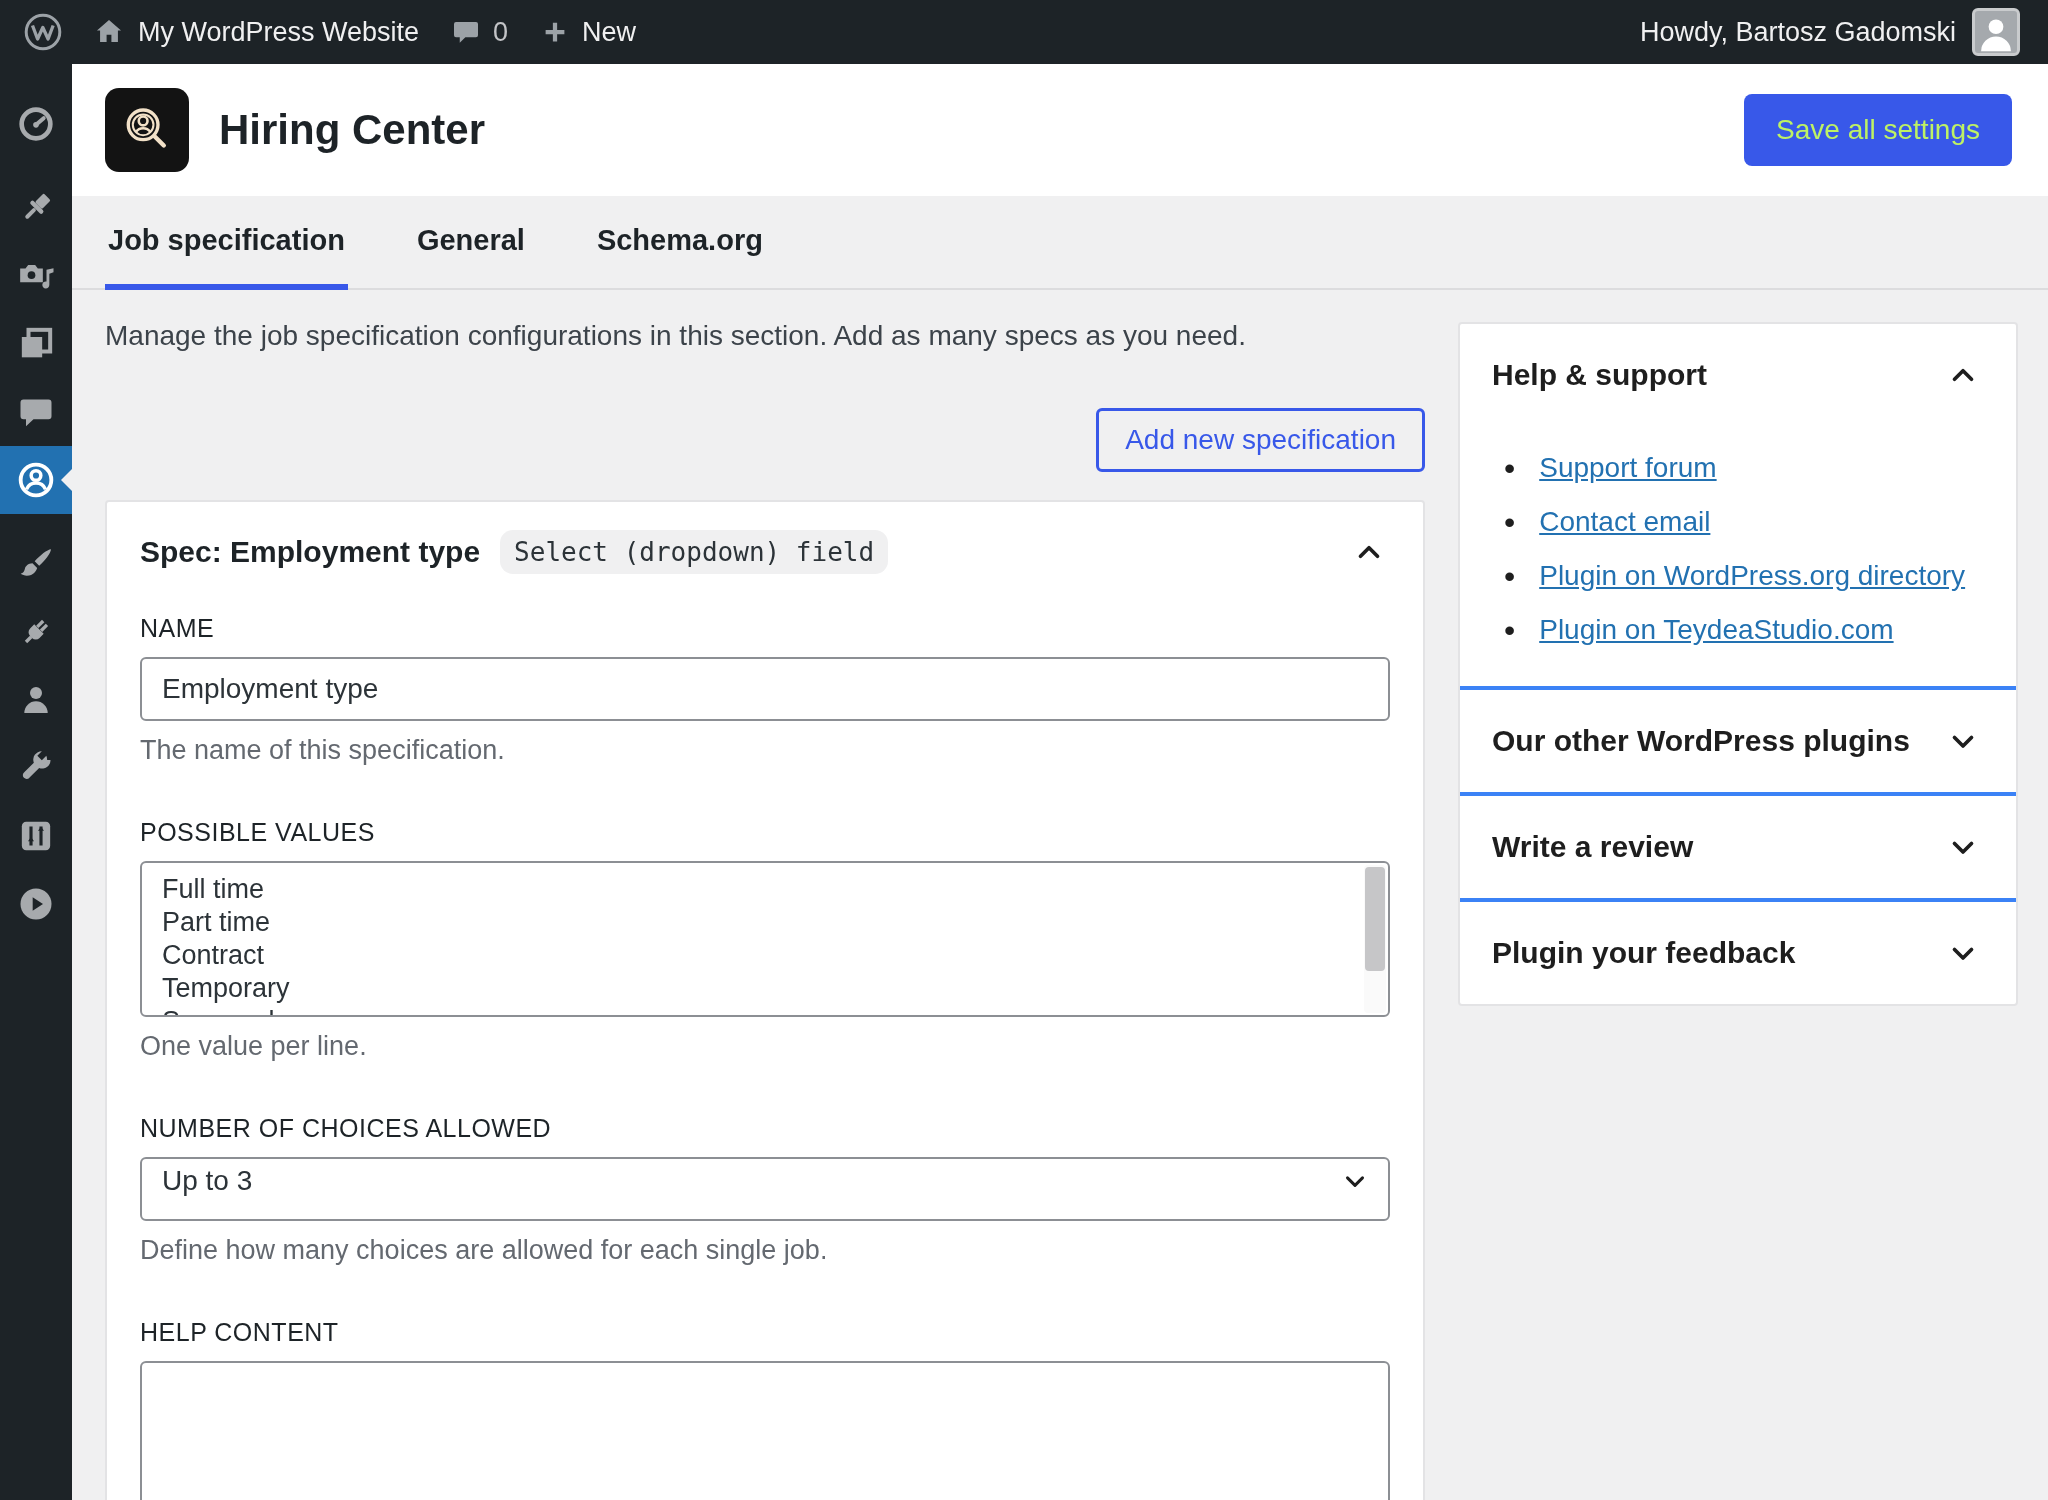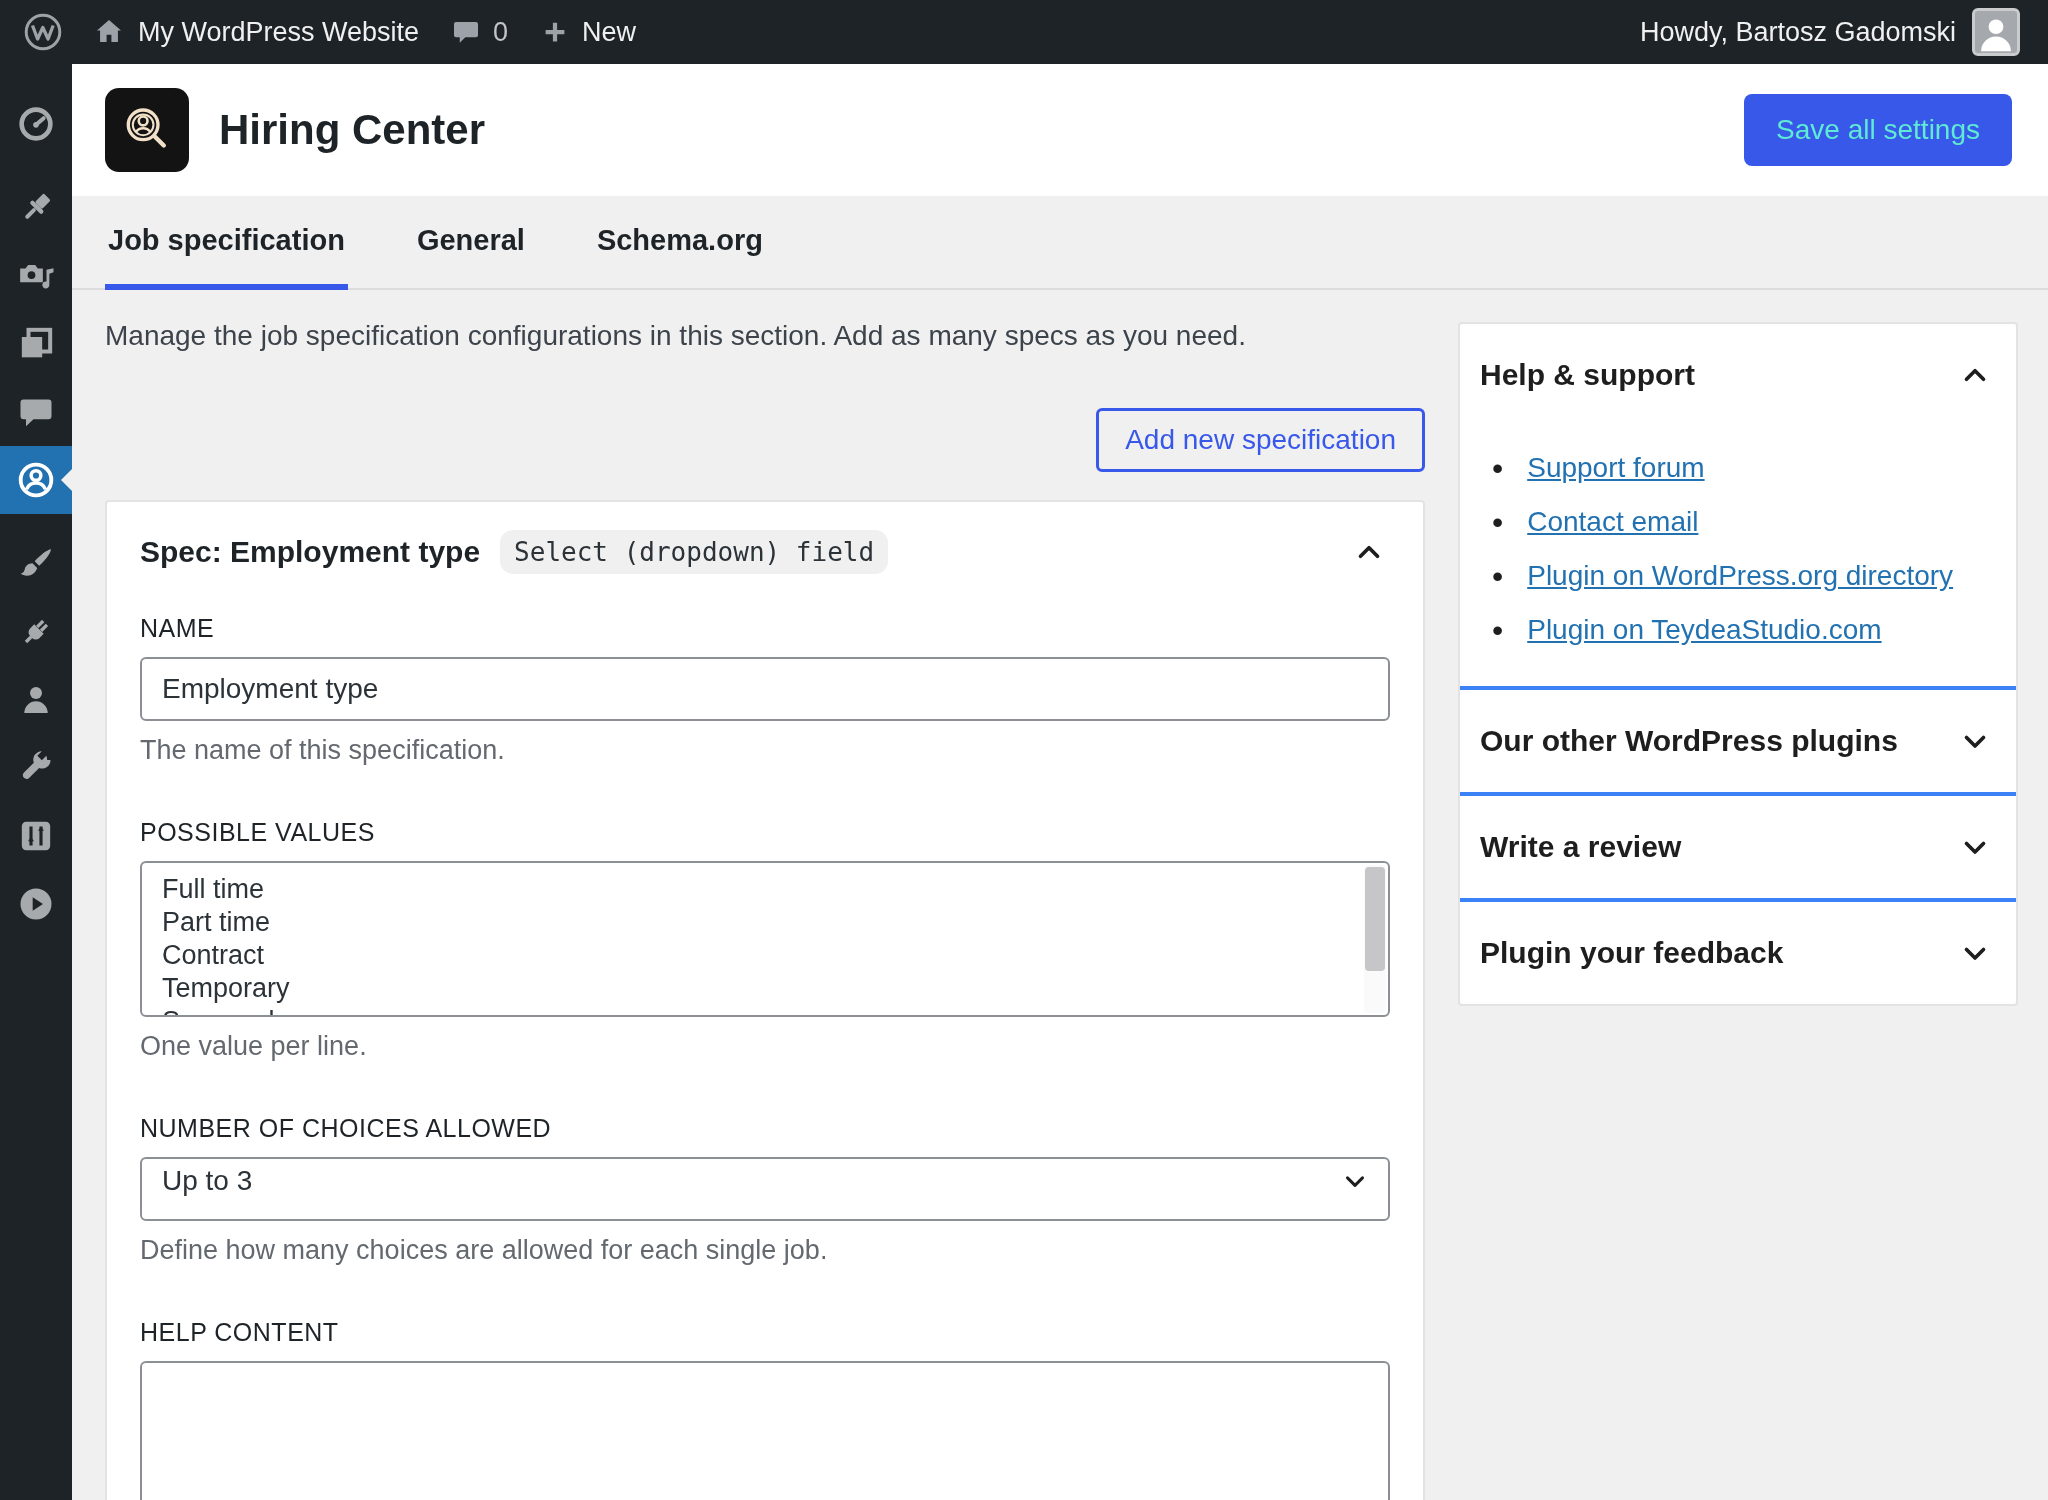--- a/index.html
+++ b/index.html
@@ -25,21 +25,21 @@
   .menu-item.active { background:#2271b1; color:#fff; }
   .menu-item.active::after { content:""; position:absolute; right:0; top:50%; margin-top:-11px;
     border:11px solid transparent; border-right-color:#f0f0f1; border-left-width:0; }
   .menu-sep { height:16px; }
 
   
   .main { flex:1; display:flex; flex-direction:column; min-width:0; }
   .pluginheader { height:132px; background:#fff; display:flex; align-items:center; padding:0 36px 0 33px; flex:none; }
   .logo { width:84px; height:84px; background:#131313; border-radius:14px; display:flex; align-items:center; justify-content:center; flex:none; }
   .page-title { font-size:42px; font-weight:700; color:#1d2327; margin-left:30px; }
-  .save-btn { margin-left:auto; background:#3858e9; color:#5eead4; font-size:28px; font-weight:500; height:72px; padding:16px 32px; border:none; border-radius:8px; font-family:inherit; cursor:pointer; }
+  .save-btn { margin-left:auto; background:#3858e9; color:#bef264; font-size:28px; font-weight:500; height:72px; padding:16px 32px; border:none; border-radius:8px; font-family:inherit; cursor:pointer; }
 
   .tabbar { height:94px; background:#f0f0f1; display:flex; align-items:stretch; padding:0 33px; border-bottom:2px solid #dcdcde; flex:none; }
   .tab { display:flex; align-items:center; font-size:29px; font-weight:600; color:#1d2327; margin-right:66px; padding:0 3px; border-bottom:6px solid transparent; margin-bottom:-2px; cursor:pointer; }
   .tab.active { border-bottom-color:#3858e9; }
 
   .content { flex:1; padding:22px 30px 0 33px; display:flex; gap:33px; min-height:0; }
   .leftcol { width:1320px; flex:none; }
   .desc { font-size:28px; color:#3c434a; margin:8px 0 56px; }
   .btnrow { display:flex; justify-content:flex-end; margin-bottom:28px; }
   .add-btn { border:3px solid #3858e9; color:#3858e9; background:transparent; font-size:28px; font-weight:500; height:64px; padding:0 26px; border-radius:6px; font-family:inherit; cursor:pointer; }
@@ -62,21 +62,21 @@
   .fake-thumb { position:absolute; top:2px; left:1px; width:20px; height:104px; background:#c6c6c8; border-radius:4px; cursor:pointer; }
 
   .select { height:64px; border:2px solid #8c8f94; border-radius:6px; display:flex; align-items:center; justify-content:space-between; padding:0 18px 16px 20px; font-size:28px; color:#2c3338; background:#fff; cursor:pointer; }
   .select svg { width:30px; height:30px; color:#1e1e1e; }
 
   .helpcontent-ta { width:100%; height:380px; border:2px solid #8c8f94; border-radius:6px; font-size:27px; color:#2c3338; padding:14px 20px; font-family:inherit; resize:none; display:block; outline:none; }
 
   
   .rightcol { width:560px; flex:none; }
   .sidecard { background:#fff; border:2px solid #e3e3e5; border-radius:4px; margin-top:10px; }
-  .panel { padding:0 20px; }
+  .panel { padding:0 32px; }
   .panel + .panel { border-top:4px solid #3b82f6; }
   .panel-head { display:flex; align-items:center; justify-content:space-between; padding:30px 0; }
   .panel-title { font-size:30px; font-weight:600; color:#1e1e1e; }
   .links { list-style:none; margin:26px 0 40px; padding-left:12px; }
   .links li { display:flex; align-items:center; margin-bottom:22px; font-size:28px; }
   .links li:last-child { margin-bottom:0; }
   .bullet { color:#1e1e1e; margin-right:24px; font-size:32px; line-height:27px; }
   .links a { color:#2271b1; text-decoration:underline; }
 </style>
 </head>

